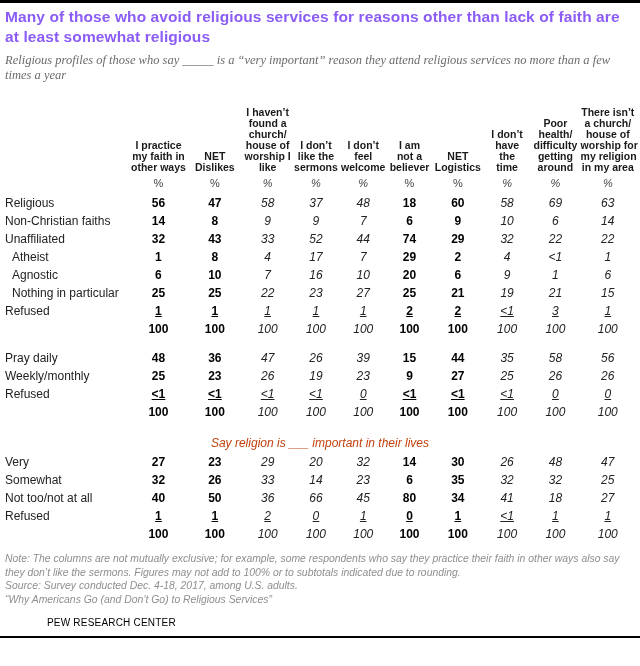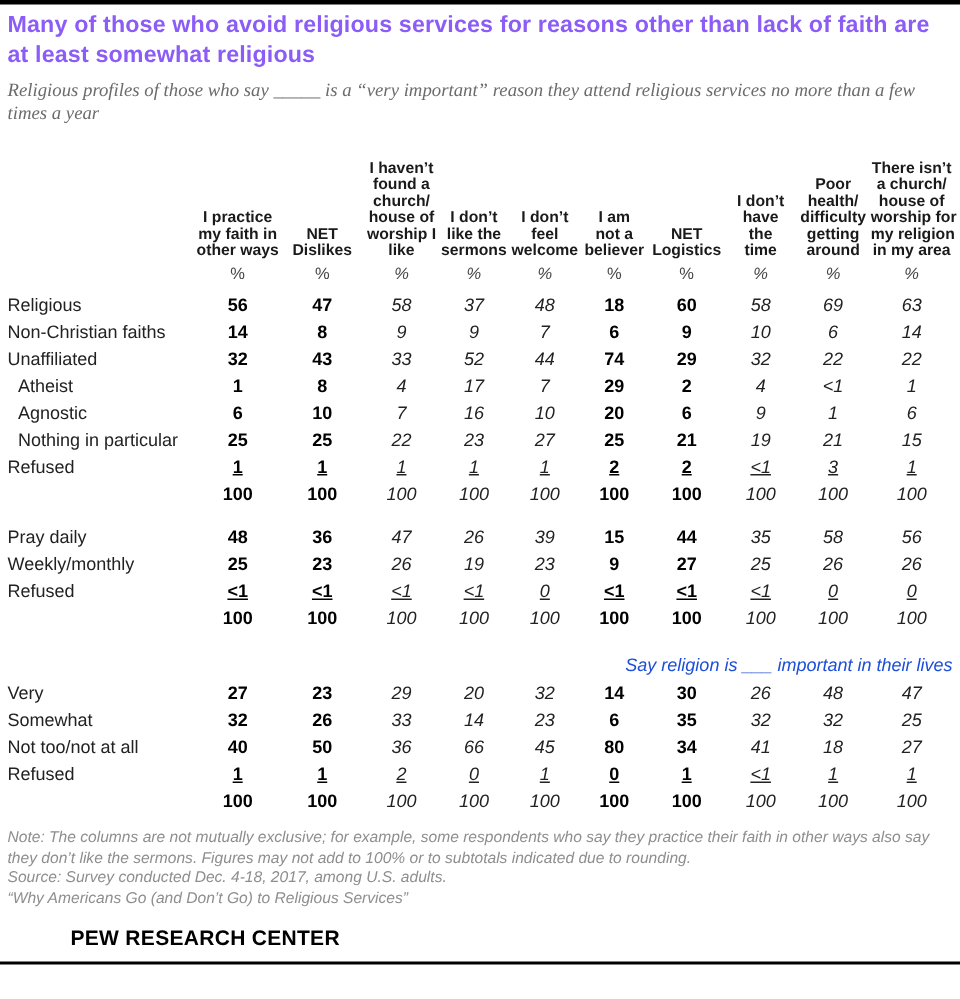--- a/index.html
+++ b/index.html
@@ -49,31 +49,31 @@
   th.rowlabel.indent { padding-left: 7px; }
   td.val {
     text-align: center; font-size: 12px; color: #222;
     padding: 2px 0; line-height: 14px;
   }
   td.val.bold { font-weight: bold; color: #000; }
   td.val.italic { font-style: italic; }
   td.val.refused { text-decoration: underline; }
   tr.spacer td { height: 11px; padding: 0; }
   td.section {
-    font-style: italic; font-size: 12px; color: #1d4ed8;
-    padding: 4px 0 3px 0; text-align: right; margin-left: 32px;
+    font-style: italic; font-size: 12px; color: #c2410c;
+    padding: 4px 0 3px 0; text-align: center; margin-left: 32px;
   }
   .footer { margin-top: 9px; }
   .note, .source, .report {
     font-size: 10.4px; color: #8e8e8e; line-height: 1.3;
     margin: 0;
     font-style: italic;
   }
   .brand {
-    font-size: 14px; font-weight: bold; color: #000;
+    font-size: 10px; font-weight: normal; color: #000;
     margin-top: 11px; letter-spacing: 0.2px; padding-left: 42px;
   }
 </style>
 </head>
 <body>
 
 <div class="top-rule"></div>
 
 <div class="wrap">
   <div class="title">Many of those who avoid religious services for reasons other than lack of faith are at least somewhat religious</div>

